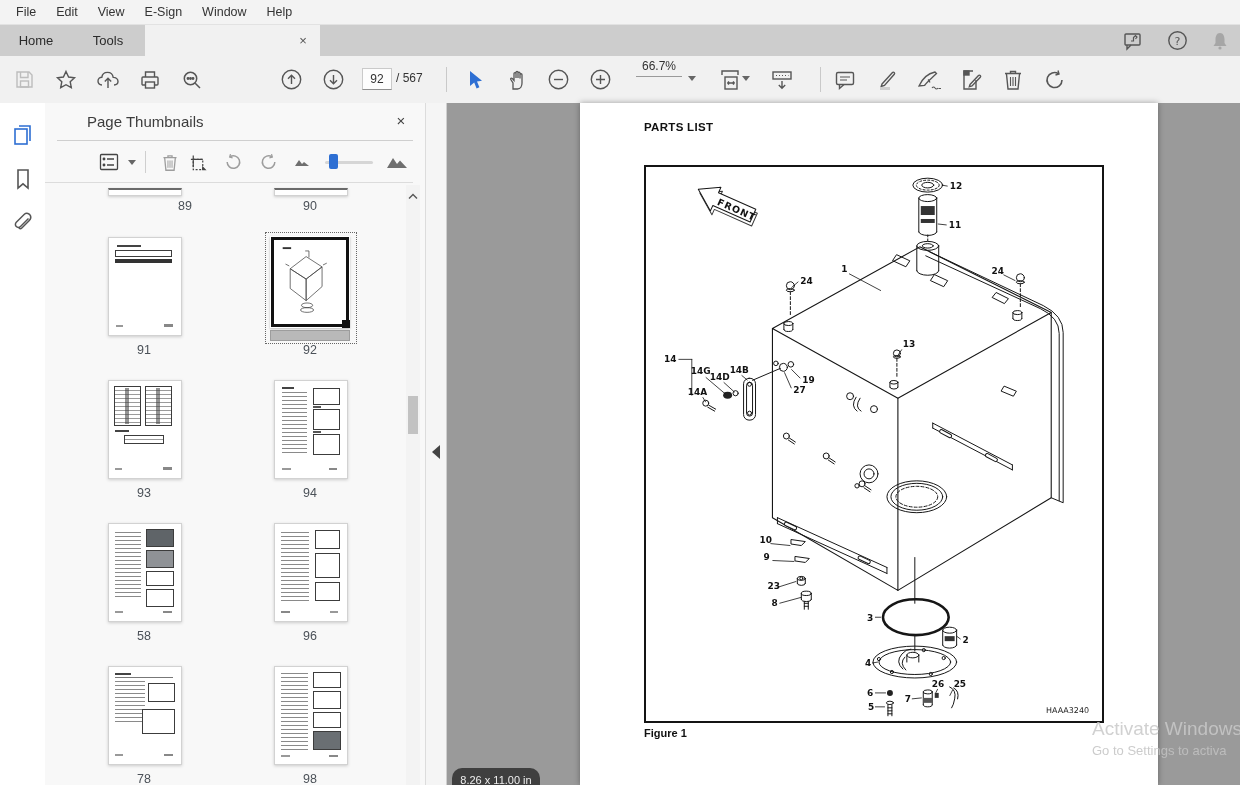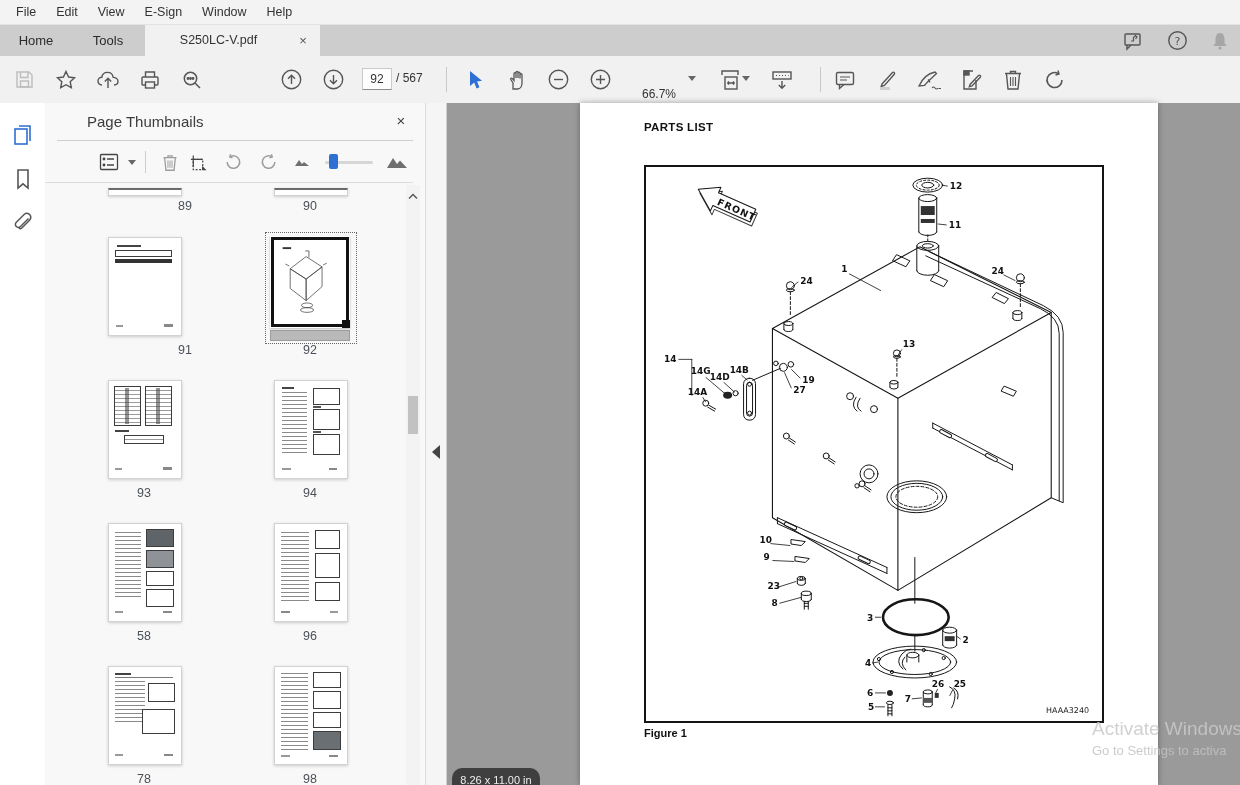--- a/index.html
+++ b/index.html
@@ -18,21 +18,21 @@
   #tab-doc .doc-label{position:absolute;left:0;right:28px;top:0;bottom:0;text-align:center;}
   #tab-doc .tab-close{position:absolute;right:8px;top:0;width:18px;text-align:center;color:#555;font-size:13px;}
   .tabbar-icons{position:absolute;top:0;height:31px;display:flex;align-items:center;gap:22px;right:10px;}
   
   #toolbar{left:0;top:56px;width:1240px;height:47px;background:#f1f1f1;border-bottom:1px solid #c6c6c6;}
   .tbtn{position:absolute;top:0;width:34px;height:47px;display:flex;align-items:center;justify-content:center;}
   .tsep{position:absolute;top:11px;width:1px;height:25px;background:#c9c9c9;}
   .page-input{position:absolute;left:362px;top:12px;width:28px;height:20px;border:1px solid #cacaca;
     border-bottom:1px solid #8f8f8f;background:#fdfdfd;font-size:12px;color:#333;text-align:center;line-height:20px;}
   .page-total{position:absolute;left:396px;top:12px;height:20px;line-height:20px;font-size:12px;color:#333;}
-  .zoom-box{position:absolute;left:636px;top:28px;width:46px;height:20px;border-bottom:1px solid #9a9a9a;
+  .zoom-box{position:absolute;left:636px;top:0;width:46px;height:20px;border-bottom:1px solid #9a9a9a;
     font-size:12px;color:#333;text-align:center;line-height:20px;}
   .caret{width:0;height:0;border-left:4px solid transparent;border-right:4px solid transparent;border-top:5px solid #666;}
   .caret.abs{position:absolute;}
   
   #iconstrip{left:0;top:103px;width:45px;height:682px;background:#fff;border-right:1px solid #ddd;}
   .strip-icon{position:absolute;left:0;width:45px;height:36px;display:flex;align-items:center;justify-content:center;}
   
   #panel{left:45px;top:103px;width:380px;height:682px;background:#f8f8f8;}
   #panel-title{position:absolute;left:13px;top:10px;font-size:15px;color:#3c3c3c;margin-left:29px;}
   #panel-close{position:absolute;left:346px;top:8px;width:20px;height:20px;font-size:15px;color:#444;text-align:center;line-height:20px;}
@@ -90,21 +90,20 @@
     <div class="menu-item">View</div>
     <div class="menu-item">E-Sign</div>
     <div class="menu-item">Window</div>
     <div class="menu-item">Help</div>
   </div>
 
 <div id="tabbar" class="abs">
   <div class="nav-tab" id="tab-home">Home</div>
   <div class="nav-tab" id="tab-tools">Tools</div>
   <div class="nav-tab" id="tab-doc">
-    <span class="doc-label">S250LC-V.pdf</span>
     <span class="tab-close">×</span>
   </div>
   <div class="tabbar-icons">
     <span>
       <svg width="22" height="20" viewBox="0 0 22 20" fill="none" stroke="#555" stroke-width="1.4">
         <rect x="2" y="3" width="15" height="11" rx="1"></rect>
           <path d="M4 14 L4 18 L8 14"></path>
         <path d="M8 10 l2.5 0 0 -3.5 2 -2 1.5 1.5 -1.5 2" stroke-width="1.2"></path>
         </svg>
     </span>
@@ -341,21 +340,21 @@
         <div class="thumb-num" style="top: 11px;">90</div>
       </div>
       <div class="thumbwrap" style="left: 51px; top: 52px;">
         <div class="pageThumb" style="left:12px;top:0;width:72px;height:97px">
           <i class="tl" style="left:8px;top:7px;width:24px;height:2px"></i>
           <i class="tb" style="left:6px;top:12px;width:57px;height:7px"></i>
           <i class="tl" style="left:6px;top:21px;width:57px;height:4px;background:#333"></i>
           <i class="tl" style="left:7px;top:87px;width:7px;height:2px;background:#999"></i>
           <i class="tl" style="left:55px;top:86px;width:9px;height:3px;background:#888"></i>
         </div>
-        <div class="thumb-num" style="top: 106px; text-align: right;">91</div>
+        <div class="thumb-num" style="top: 106px;">91</div>
       </div>
       <div class="thumbwrap" style="left: 217px; top: 52px;">
         <div class="selbox">
           <div class="selpage">
             <svg style="position:absolute;left:8px;top:8px" width="60" height="72" viewBox="0 0 64 74">
               <g fill="none" stroke="#444" stroke-width="0.8">
                 <path d="M13 25 L30 12 L47 23 L30 36 Z"></path>
                 <path d="M13 25 L13 46 L30 59 L30 36 Z"></path>
                 <path d="M30 36 L47 23 L47 44 L30 59 Z"></path>
                 <path d="M29 6 l4 0 0 7"></path>

